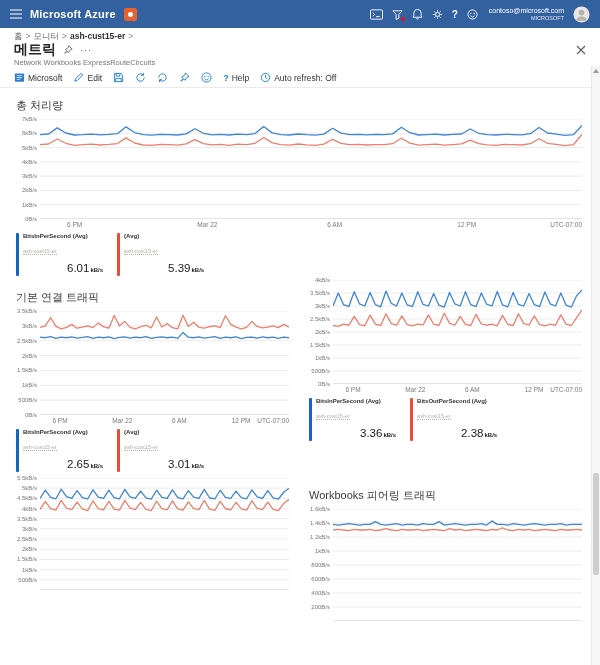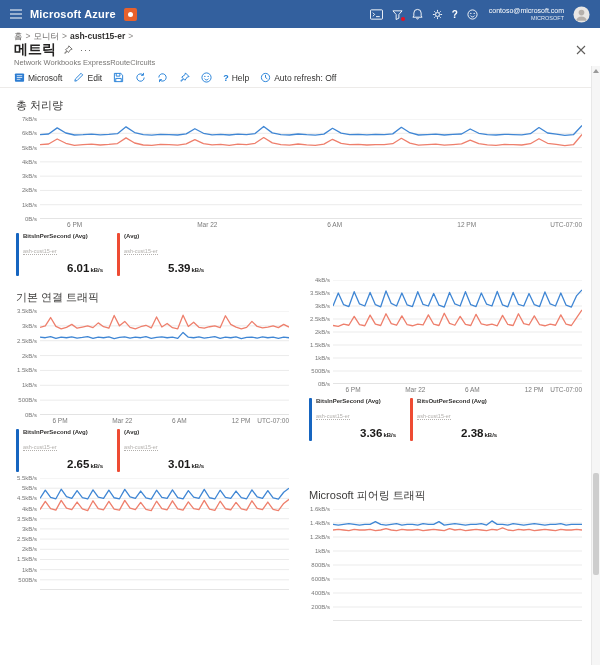--- a/index.html
+++ b/index.html
@@ -63,21 +63,21 @@
   .c-plot svg { position:absolute; inset:0; width:100%; height:100%; }
   .xaxis { position:relative; height:10px; margin-left:26px; font-size:6.5px; color:#7a7a7a; }
   .xaxis span { position:absolute; top:2px; white-space:nowrap; }
   .xaxis .tz { right:0; }
   .legend { display:flex; gap:14px; margin:4px 0 2px 2px; }
   .litem { display:flex; gap:4px; cursor:pointer; }
   .lbar { width:3px; border-radius:1px; flex:0 0 3px; }
   .lname { font-size:6px; font-weight:700; color:#323130; white-space:nowrap; }
   .lres { font-size:5.5px; color:#b3b0ad; border-bottom:1px dotted #b3b0ad; display:inline-block; }
   .lvalrow { margin-top:1px; }
-  .lval { font-size:11.5px; font-weight:700; color:#1b1a19;padding-left:44px; }
+  .lval { font-size:11.5px; font-weight:400; color:#1b1a19;padding-left:44px; }
   .lunit { font-size:6px; font-weight:700; color:#1b1a19; margin-left:1px; }
 
   .chart-row { display:flex; gap:18px; margin-top:4px; }
   .chart-row .chart { flex:1; min-width:0; }
   .chart-row .c-gutter { width:26px; }
 
   
   .scrollbar { position:fixed; right:0; top:66px; bottom:0; width:9px;
     background:#f6f6f6; border-left:1px solid #e8e8e8; }
   .sb-arrow { width:0; height:0; margin:3px auto 0;
@@ -425,21 +425,21 @@
               <line x1="0" x2="1000" y1="81.81818181818181" y2="81.81818181818181" stroke="#ebebeb" stroke-width="1" vector-effect="non-scaling-stroke"></line>
               <line x1="0" x2="1000" y1="90.9090909090909" y2="90.9090909090909" stroke="#ebebeb" stroke-width="1" vector-effect="non-scaling-stroke"></line>
               <line x1="0" x2="1000" y1="100" y2="100" stroke="#c8c8c8" stroke-width="1" vector-effect="non-scaling-stroke"></line>
               <path d="M0.0,18.18 L21.3,10.91 L42.6,17.27 L63.8,18.55 L85.1,10.00 L106.4,16.73 L127.7,18.18 L148.9,11.27 L170.2,17.45 L191.5,18.73 L212.8,10.55 L234.0,17.09 L255.3,18.18 L276.6,10.91 L297.9,17.64 L319.1,18.55 L340.4,10.18 L361.7,16.91 L383.0,18.18 L404.3,11.64 L425.5,17.82 L446.8,18.91 L468.1,10.91 L489.4,17.27 L510.6,18.18 L531.9,10.55 L553.2,17.45 L574.5,18.55 L595.7,11.27 L617.0,17.09 L638.3,18.18 L659.6,10.18 L680.9,17.64 L702.1,18.73 L723.4,10.91 L744.7,17.27 L766.0,18.18 L787.2,11.64 L808.5,17.45 L829.8,18.55 L851.1,10.55 L872.3,16.91 L893.6,18.18 L914.9,11.27 L936.2,17.82 L957.4,18.91 L978.7,12.73 L1000.0,9.09" fill="none" stroke="#3f86d4" stroke-width="1.3" stroke-linejoin="round" vector-effect="non-scaling-stroke"></path>
               <path d="M0.0,28.18 L21.3,20.91 L42.6,27.27 L63.8,28.73 L85.1,20.00 L106.4,26.91 L127.7,28.18 L148.9,21.45 L170.2,27.64 L191.5,29.09 L212.8,20.36 L234.0,27.27 L255.3,28.36 L276.6,20.91 L297.9,27.82 L319.1,28.73 L340.4,20.00 L361.7,26.91 L383.0,28.18 L404.3,21.82 L425.5,28.00 L446.8,29.09 L468.1,20.73 L489.4,27.27 L510.6,28.36 L531.9,20.36 L553.2,27.64 L574.5,28.73 L595.7,21.27 L617.0,27.27 L638.3,28.18 L659.6,20.00 L680.9,27.82 L702.1,28.91 L723.4,20.73 L744.7,27.45 L766.0,28.36 L787.2,21.82 L808.5,27.64 L829.8,28.73 L851.1,20.36 L872.3,27.09 L893.6,28.18 L914.9,21.45 L936.2,28.00 L957.4,29.09 L978.7,22.73 L1000.0,19.09" fill="none" stroke="#ee7f6c" stroke-width="1.3" stroke-linejoin="round" vector-effect="non-scaling-stroke"></path>
             </svg>
           </div>
         </div>
       </div>
     <div class="chart">
-        <div class="c-title">Microsoft 피어링 트래픽</div>
+        <div class="c-title">Workbooks 피어링 트래픽</div>
         <div class="c-body" style="height: 112px;">
           <div class="c-gutter">
             <div class="ytick" style="top: 0%;">1.6kB/s</div>
             <div class="ytick" style="top: 12.5%;">1.4kB/s</div>
             <div class="ytick" style="top: 25%;">1.2kB/s</div>
             <div class="ytick" style="top: 37.5%;">1kB/s</div>
             <div class="ytick" style="top: 50%;">800B/s</div>
             <div class="ytick" style="top: 62.5%;">600B/s</div>
             <div class="ytick" style="top: 75%;">400B/s</div>
             <div class="ytick" style="top: 87.5%;">200B/s</div>

